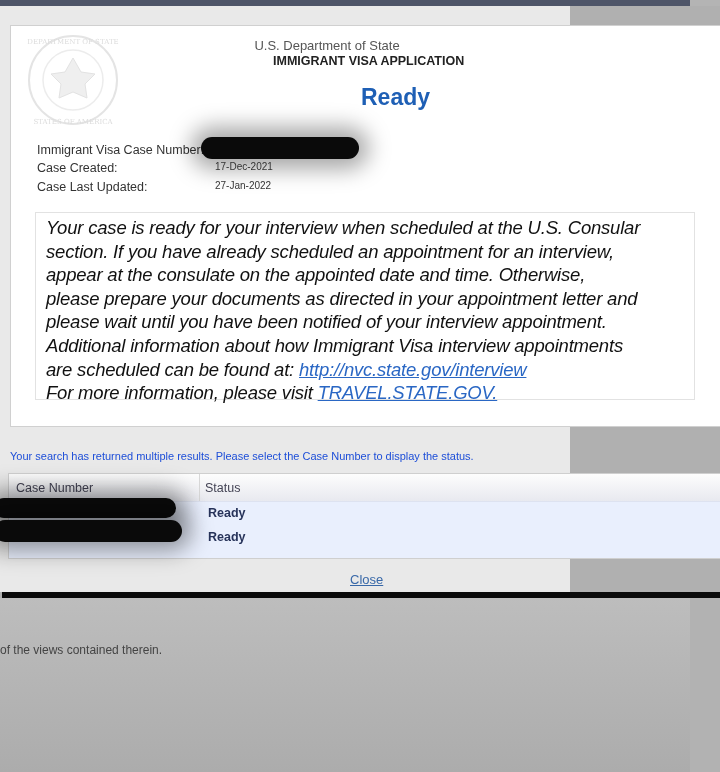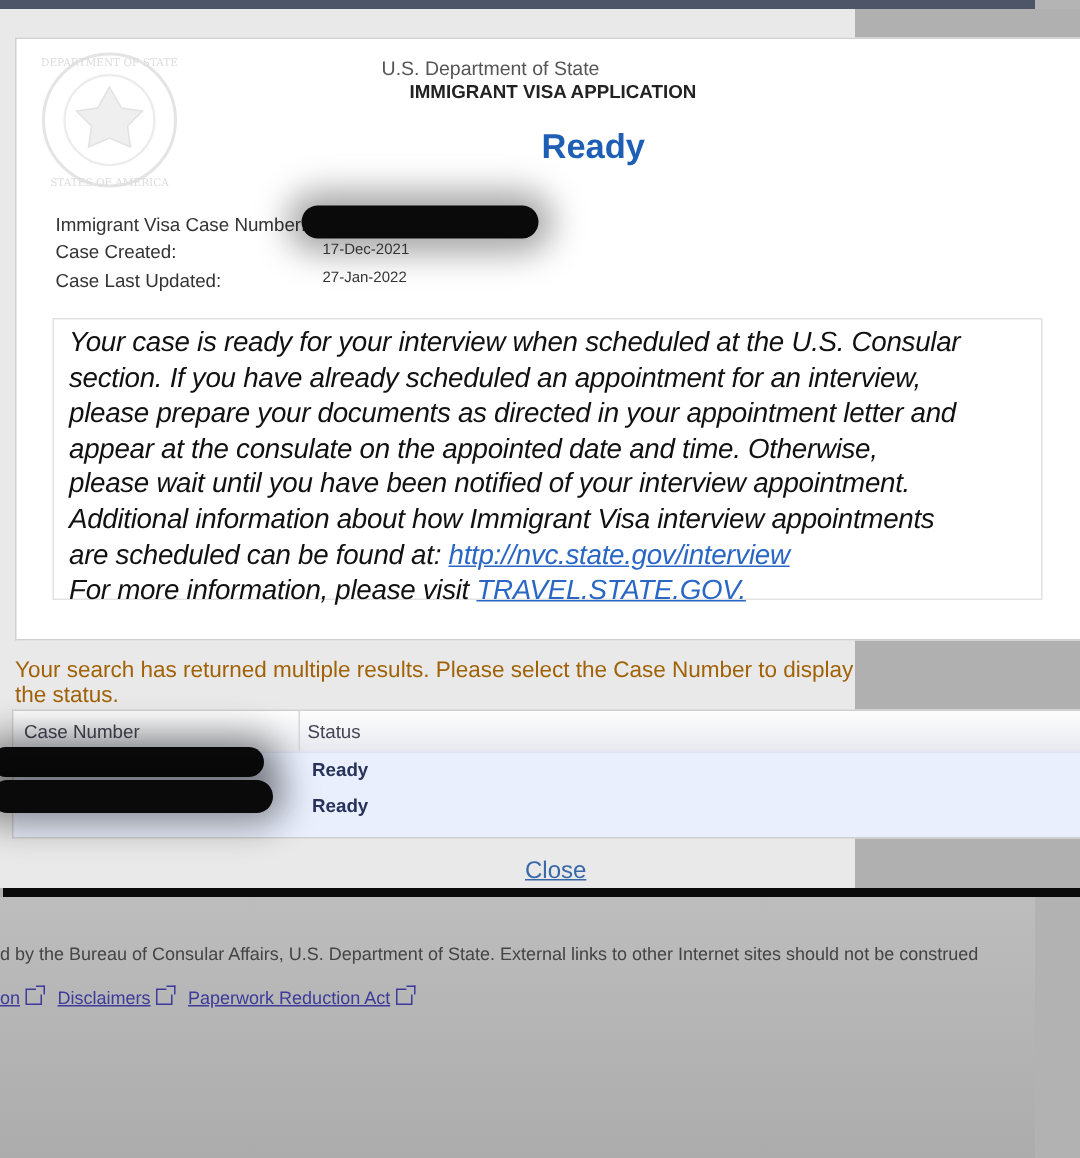--- a/index.html
+++ b/index.html
@@ -31,34 +31,34 @@
   .redact {
     position: absolute; background: #0a0a0a; border-radius: 12px;
     box-shadow: 0 0 22px 10px rgba(0,0,0,0.35);
   }
   .msg {
     position: absolute; left: 24px; top: 186px; width: 660px; height: 188px;
     border: 1px solid #e2e2e2; padding: 3px 0 0 10px; box-sizing: border-box;
     font-size: 18.5px; line-height: 23.6px; color: #111; letter-spacing: -0.2px; font-style: italic;
   }
   .msg a { color: #2a67c4; text-decoration: underline; text-align: right; }
-  .search-note { position: absolute; left: 10px; top: 432px; font-size: 15px; color: #a16207; }
+  .search-note { position: absolute; left: 10px; top: 444px; font-size: 11px; color: #1d4ed8; }
   .table {
     position: absolute; left: 8px; top: 467px; width: 720px; height: 84px;
     border: 1px solid #cfcfcf; border-right: none; background: #e9effd;
   }
   .thead {
     height: 27px; background: linear-gradient(#fdfdfd, #e8e9ef);
     border-bottom: 1px solid #dde2f0; position: relative;
   }
   .th { position: absolute; top: 7px; font-size: 12.5px; color: #445; }
   .th-sep { position: absolute; left: 190px; top: 0; width: 1px; height: 27px; background: #d8d8d8; }
   .row { position: absolute; left: 0; width: 720px; height: 24px; }
   .row .status { position: absolute; left: 199px; top: 4px; font-size: 12.5px; font-weight: bold; color: #27335a; }
-  .close-link { position: absolute; left: 350px; top: 566px; font-size: 16px; color: #3868a8; }
+  .close-link { position: absolute; left: 350px; top: 566px; font-size: 13px; color: #3868a8; }
   .blackbar { position: absolute; left: 2px; top: 592px; width: 718px; height: 6px; background: #0a0a0a; }
   .footer {
     position: absolute; left: 0; top: 598px; width: 690px; height: 174px;
     background: linear-gradient(#bdbdbd, #acacac);
   }
   .footer-right { position: absolute; left: 690px; top: 598px; width: 30px; height: 174px; background: #b2b2b2; }
   .ftext { position: absolute; left: 0; font-size: 12px; color: #444; white-space: nowrap; }
   .flink { color: #3d3a9a; text-decoration: underline; font-size: 12px; }
   .ext-icon { display: inline-block; width: 9px; height: 9px; border: 1px solid #3d3a9a; margin: 0 10px 0 4px; position: relative; vertical-align: -1px; }
   .ext-icon::after { content: ""; position: absolute; right: -3px; top: -3px; width: 5px; height: 5px; border-top: 1px solid #3d3a9a; border-right: 1px solid #3d3a9a; background: #b8b8b8; }
@@ -86,22 +86,22 @@
     <div class="info" style="top:117px">Immigrant Visa Case Number:</div>
     <div class="redact" style="left:190px; top:111px; width:158px; height:22px"></div>
     <div class="info" style="top:135px">Case Created:</div>
     <div class="info-val" style="top:135px">17-Dec-2021</div>
     <div class="info" style="top:154px">Case Last Updated:</div>
     <div class="info-val" style="top:154px">27-Jan-2022</div>
 
     <div class="msg">
       <div>Your case is ready for your interview when scheduled at the U.S. Consular</div>
       <div>section. If you have already scheduled an appointment for an interview,</div>
+      <div>appear at the consulate on the appointed date and time. Otherwise,</div>
       <div>please prepare your documents as directed in your appointment letter and</div>
-      <div>appear at the consulate on the appointed date and time. Otherwise,</div>
       <div>please wait until you have been notified of your interview appointment.</div>
       <div>Additional information about how Immigrant Visa interview appointments</div>
       <div><span>are scheduled can be found at: </span><a href="#">http://nvc.state.gov/interview</a></div>
       <div><span>For more information, please visit </span><a href="#">TRAVEL.STATE.GOV.</a></div>
     </div>
   </div>
 
   <div class="search-note">Your search has returned multiple results. Please select the Case Number to display the status.</div>
 
   <div class="table">
@@ -119,18 +119,15 @@
   </div>
   <div class="redact" style="left:-6px; top:492px; width:182px; height:20px"></div>
   <div class="redact" style="left:-6px; top:514px; width:188px; height:22px"></div>
 
   <a href="#" class="close-link">Close</a>
 </div>
 
 <div class="blackbar"></div>
 
 <div class="footer">
-  <div class="ftext" style="top:31px">d by the Bureau of Consular Affairs, U.S. Department of State. External links to other Internet sites should not be construed</div>
-  <div class="ftext" style="top:60px">
-    <a href="#" class="flink">on</a><span class="ext-icon"></span><a href="#" class="flink">Disclaimers</a><span class="ext-icon"></span><a href="#" class="flink">Paperwork Reduction Act</a><span class="ext-icon"></span>
-  </div>
+  <div class="ftext" style="top:45px"> of the views contained therein.</div>
 </div>
 <div class="footer-right"></div>
 
 </body></html>

